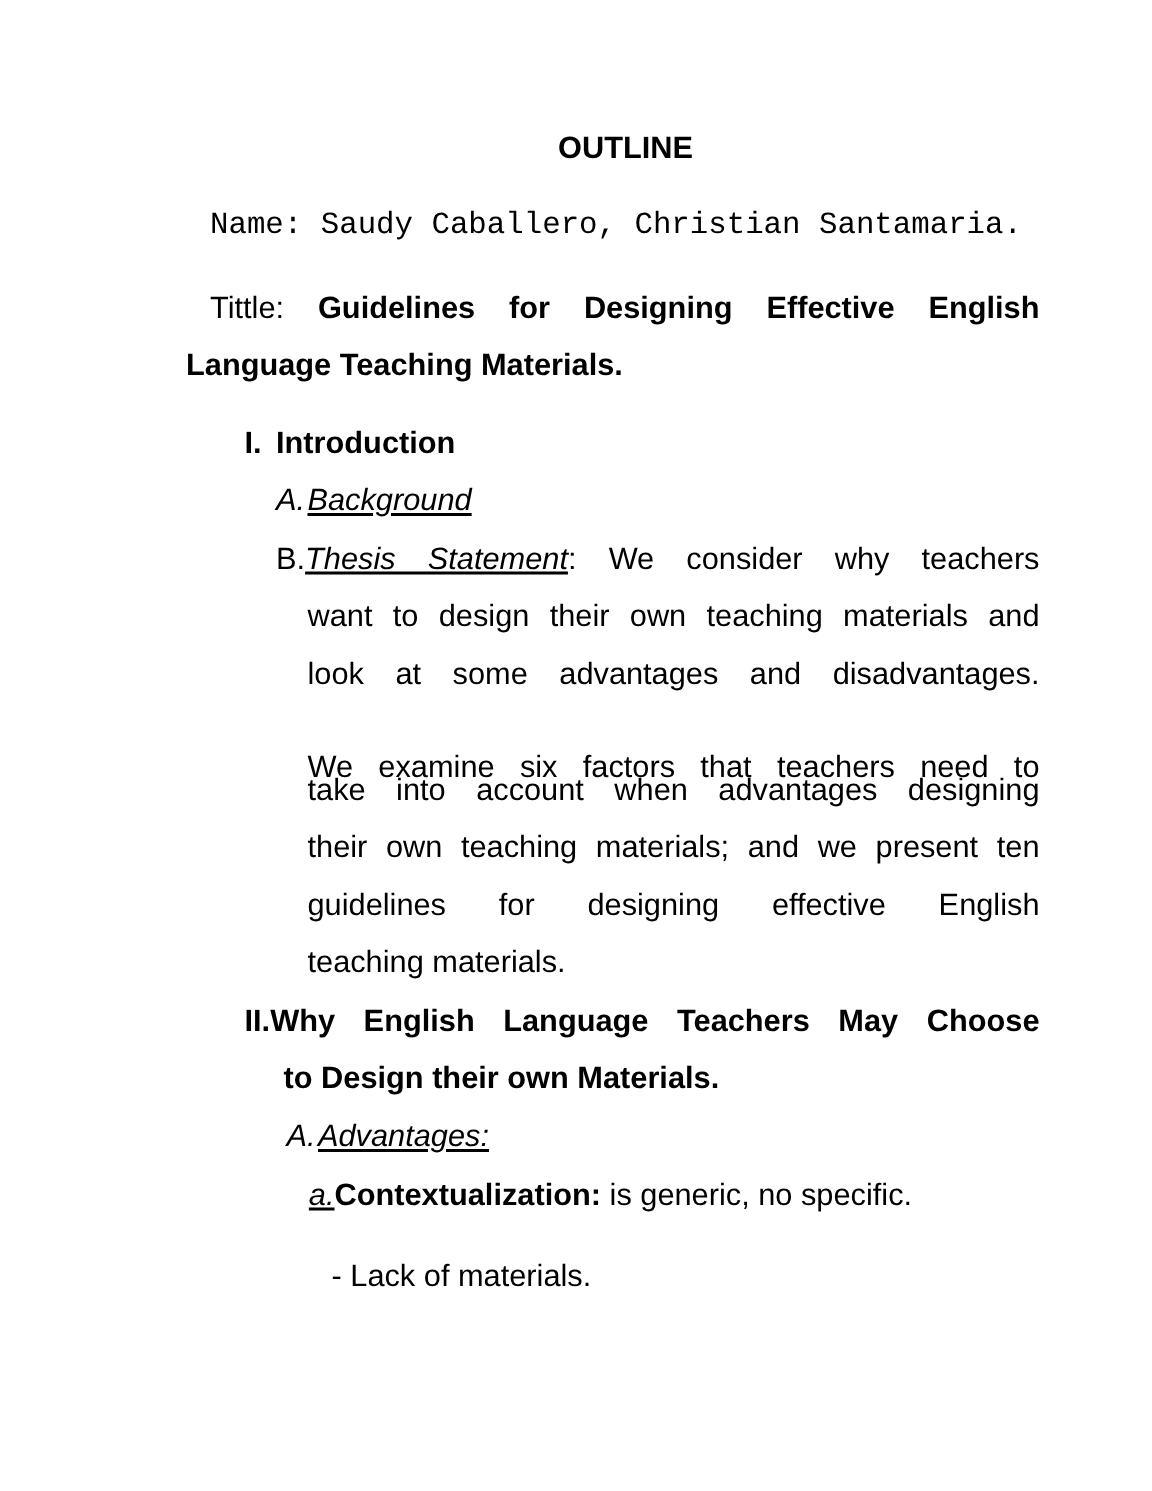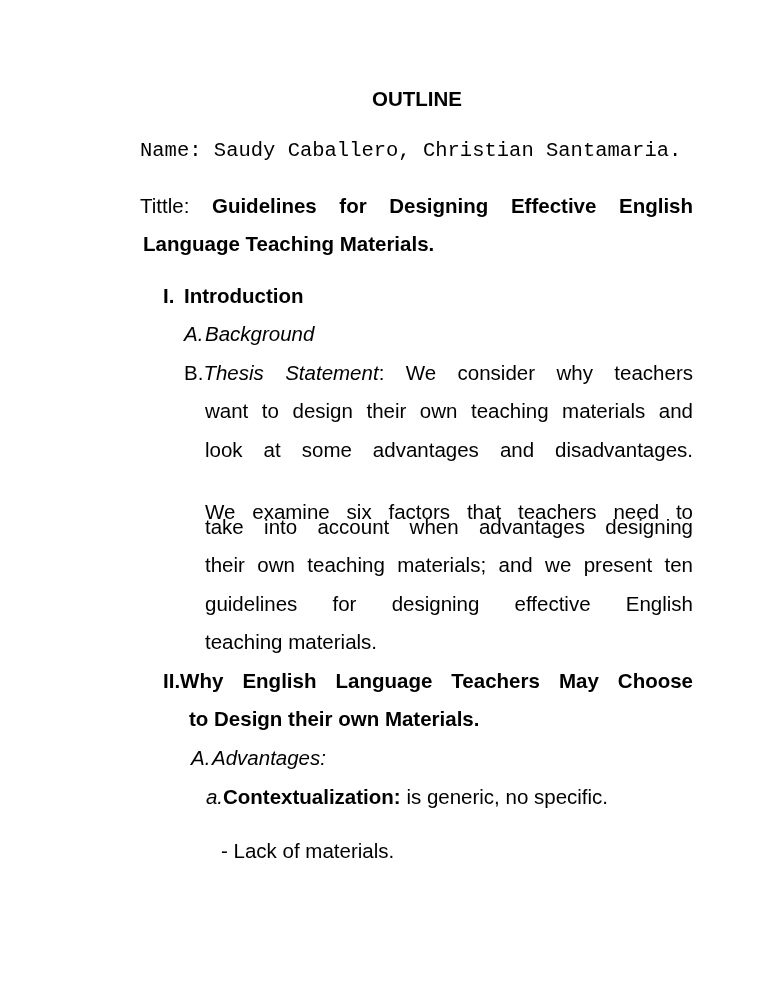--- a/index.html
+++ b/index.html
@@ -1,38 +1,38 @@
 <!DOCTYPE html>
 <html><head>
 <meta charset="utf-8">
 <style>
   html, body { margin:0; padding:0; background:#ffffff; }
   body { width:768px; height:994px; position:relative; overflow:hidden;
          font-family:"Liberation Sans", sans-serif; color:#000; font-size:20.5px; }
   .line { position:absolute; white-space:nowrap; line-height:24px;margin-left:33px; }
   .just { text-align:justify; text-align-last:justify; white-space:normal; }
   b, .b { font-weight:bold; }
-  i, .i { font-style:italic; }
+  i, .i { font-style:italic;text-decoration:underline; }
   .label { display:inline-block; }
 </style>
 </head>
 <body>
 
 <div class="line b" style="left:0; width:768px; text-align:center; top:87px;">OUTLINE</div>
 
 <div class="line" style="left:107px; top:139px;font-family:Liberation Mono, monospace;">
   <span>Name:</span>
   <span>Saudy Caballero, Christian Santamaria.</span>
 </div>
 
 <div class="line just" style="left:107px; width:553px; top:194px;">
   <span>Tittle:</span>
   <b>Guidelines for Designing Effective English</b>
 </div>
-<div class="line b" style="left:110px; top:232px;">Language Teaching Materials.</div>
+<div class="line b" style="left:91px; top:232px;">Language Teaching Materials.</div>
 
 <div class="line b" style="left:130px; top:284px;">
   <span class="label" style="width:21px;">I.</span><span>Introduction</span>
 </div>
 
 <div class="line i" style="left:151px; top:322px;">
   <span class="label" style="width:21px;">A.</span><span>Background</span>
 </div>
 
 <div class="line just" style="left:151px; width:509px; top:361px;">

